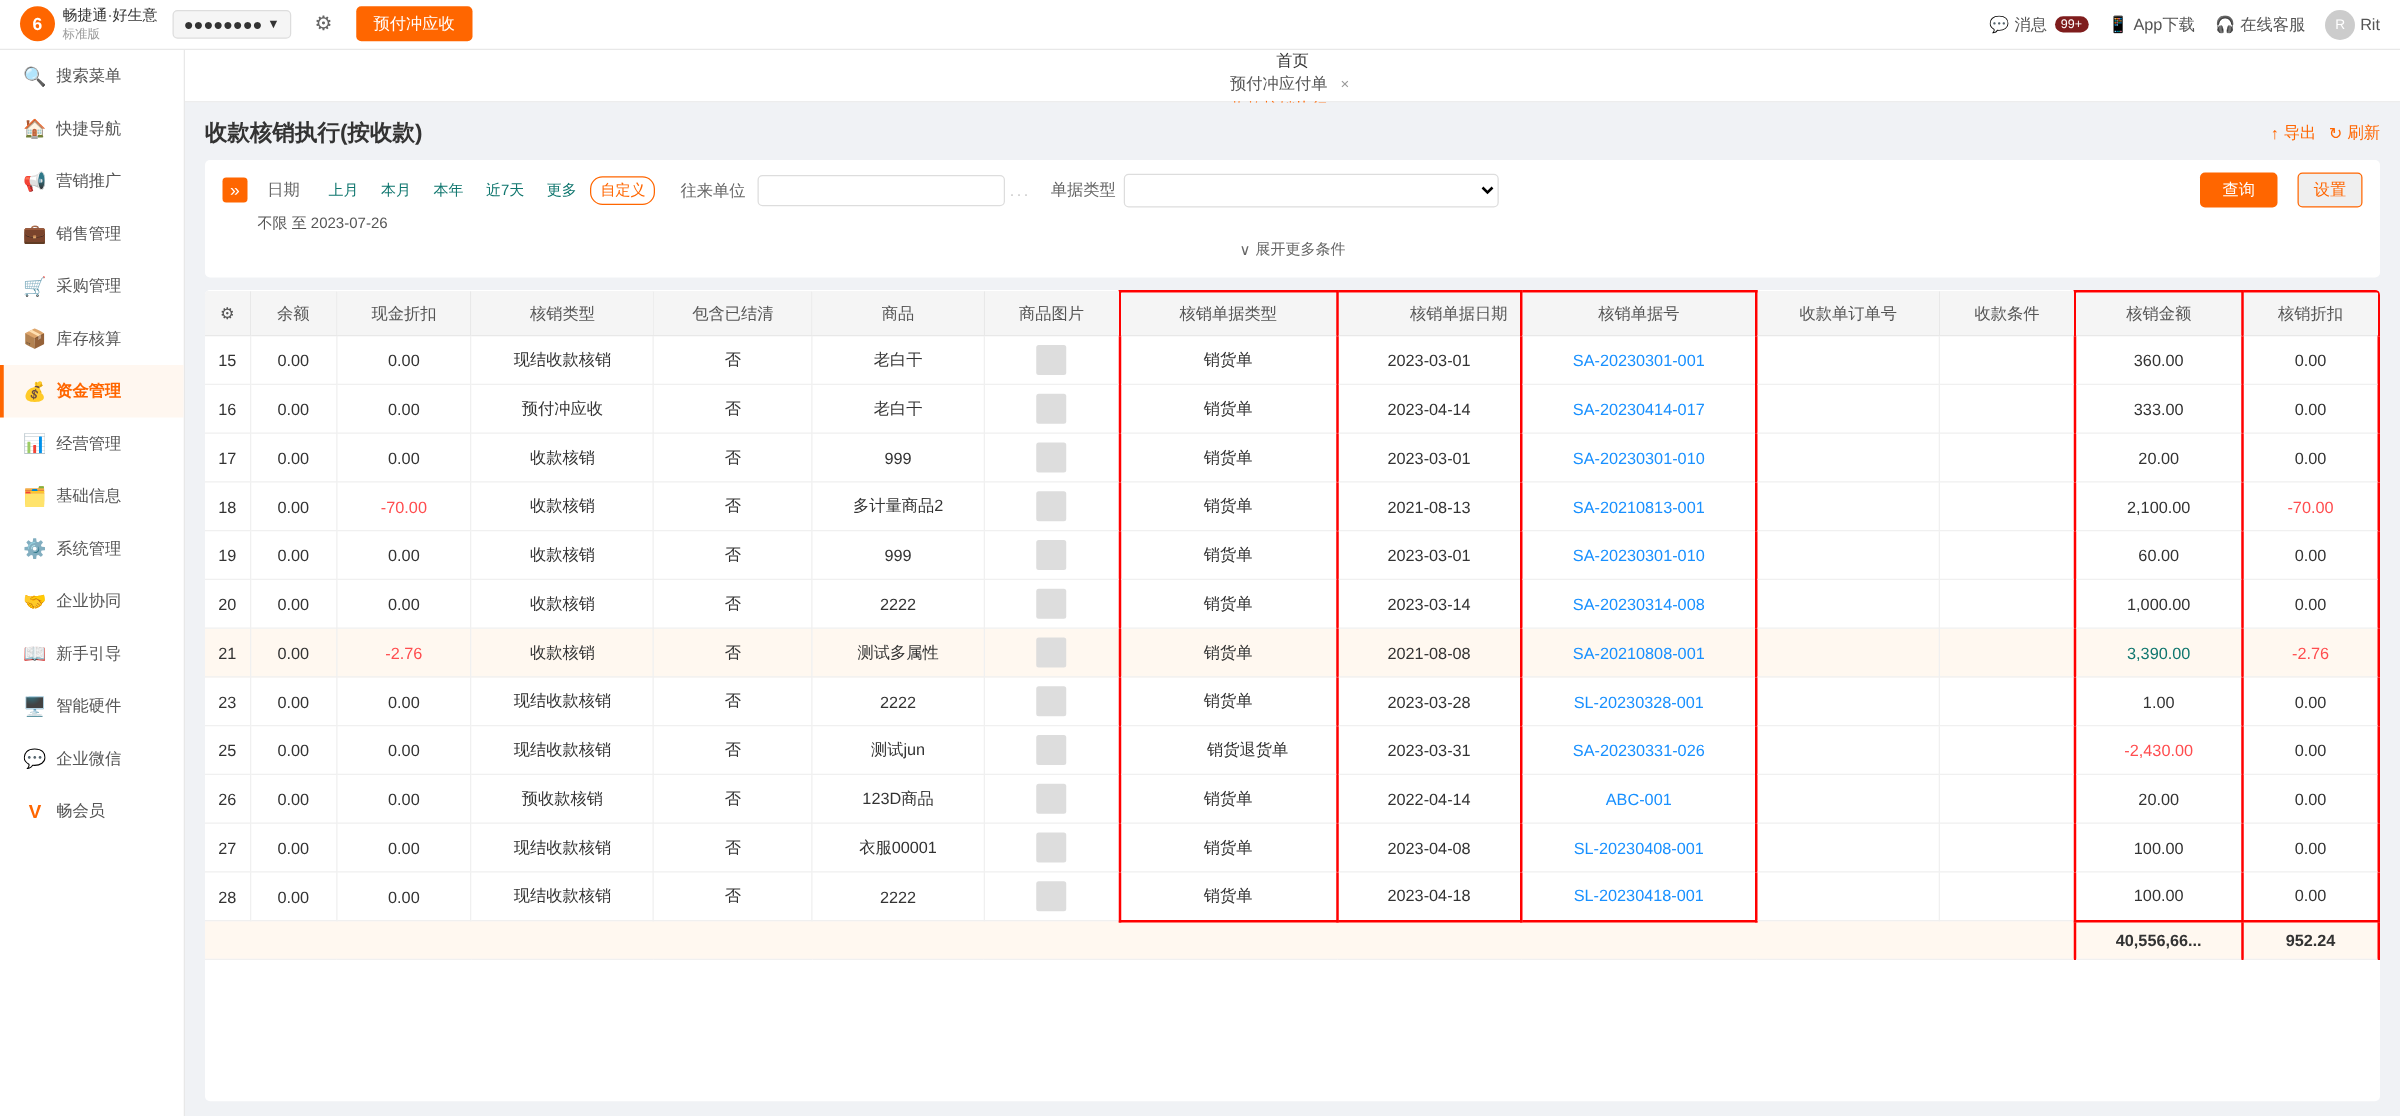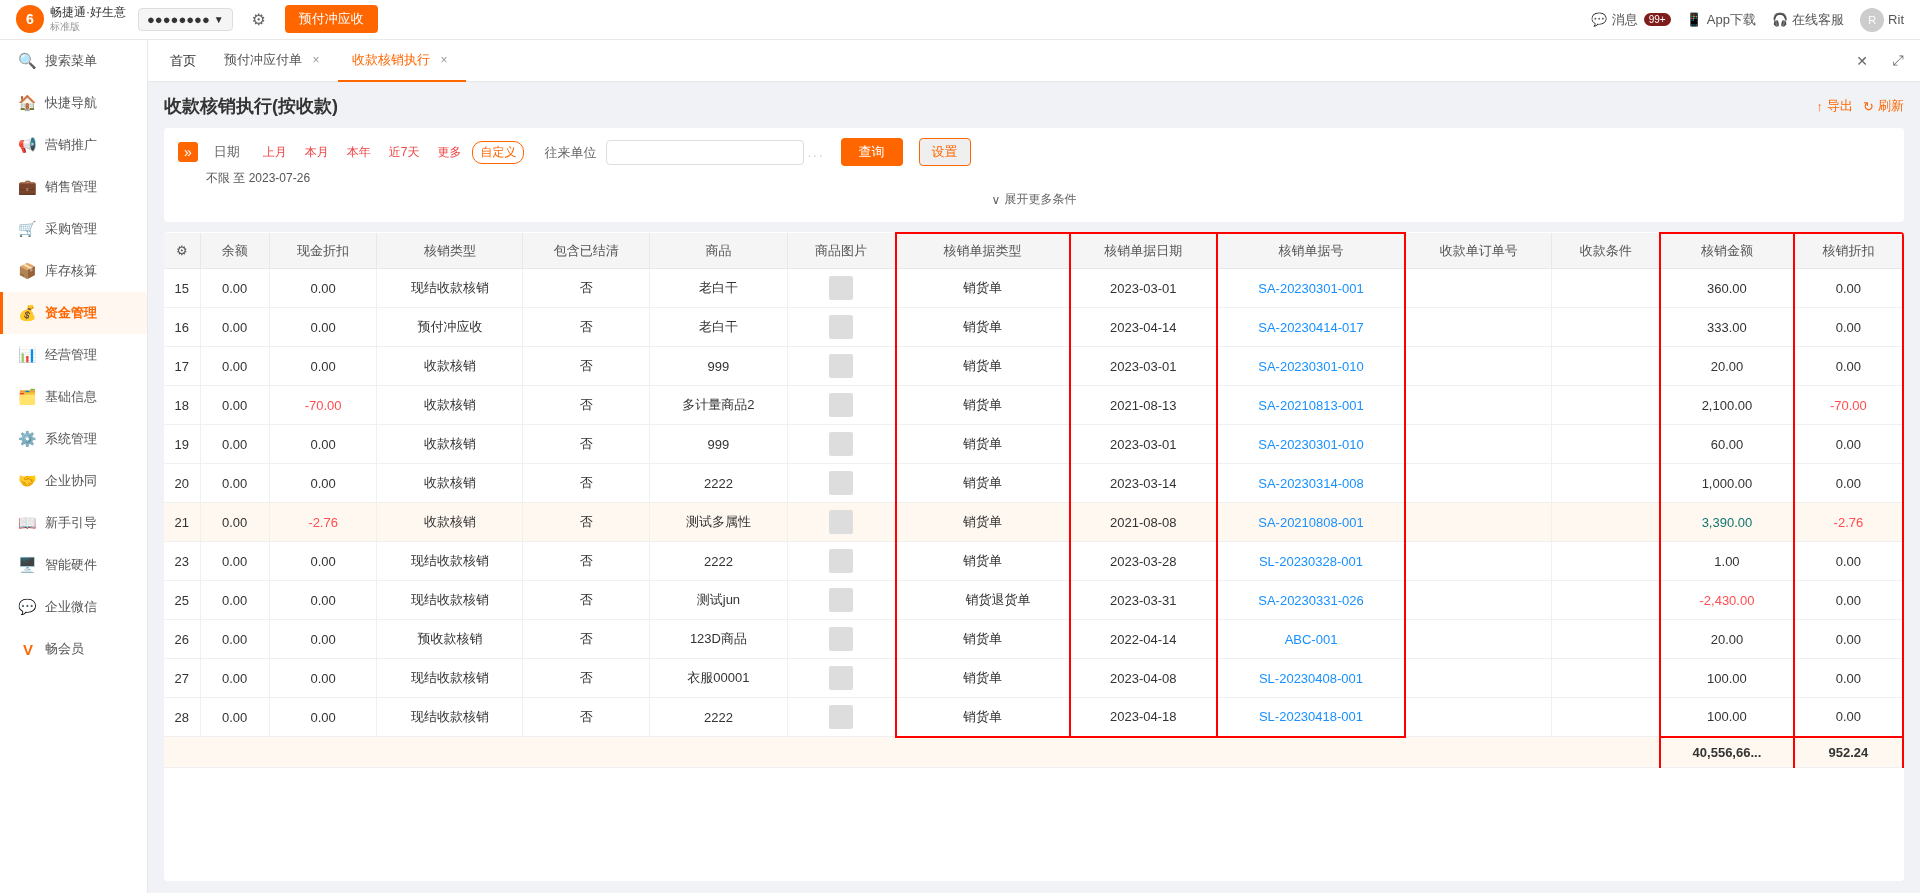--- a/index.html
+++ b/index.html
@@ -26,21 +26,21 @@
     
     .sidebar { width: 148px; background: #fff; border-right: 1px solid #e8e8e8; display: flex; flex-direction: column; overflow-y: auto; }
     .sidebar-item { display: flex; align-items: center; gap: 8px; padding: 12px 16px; cursor: pointer; color: #555; font-size: 13px; border-left: 3px solid transparent; }
     .sidebar-item.active { background: #fff7f0; color: #ff6600; border-left-color: #ff6600; font-weight: bold; }
     .sidebar-icon { width: 18px; height: 18px; display: flex; align-items: center; justify-content: center; font-size: 15px; }
 
     
     .main { flex: 1; display: flex; flex-direction: column; overflow: hidden; }
 
     
-    .tab-bar { background: #fff; border-bottom: 1px solid #e8e8e8; display: flex; align-items: center; padding: 0 8px; height: 42px; }
+    .tab-bar { background: #fff; border-bottom: 1px solid #e8e8e8; display: flex; align-items: center; padding: 0 8px; height: 42px; flex-direction: column; }
     .tab-item { display: flex; align-items: center; gap: 6px; padding: 0 14px; height: 42px; cursor: pointer; font-size: 13px; color: #555; border-bottom: 2px solid transparent; white-space: nowrap; }
     .tab-item.active { color: #ff6600; border-bottom-color: #ff6600; font-weight: 500; }
     .tab-home { color: #333; font-size: 13px; padding: 0 14px; height: 42px; display: flex; align-items: center; cursor: pointer; }
     .tab-close { width: 16px; height: 16px; display: flex; align-items: center; justify-content: center; border-radius: 50%; color: #999; font-size: 12px; }
     .tab-bar-actions { margin-left: auto; display: flex; gap: 8px; }
     .tab-bar-btn { width: 28px; height: 28px; display: flex; align-items: center; justify-content: center; cursor: pointer; color: #666; font-size: 14px; }
 
     
     .page-content { flex: 1; overflow: hidden; display: flex; flex-direction: column; padding: 12px 16px; background: #f0f2f5; }
 
@@ -48,21 +48,21 @@
     .page-header { display: flex; align-items: center; justify-content: space-between; margin-bottom: 10px; }
     .page-title { font-size: 18px; font-weight: bold; color: #333; }
     .page-actions { display: flex; gap: 10px; }
     .action-btn { display: flex; align-items: center; gap: 4px; color: #ff6600; cursor: pointer; font-size: 13px; background: none; border: none; }
 
     
     .filter-bar { background: #fff; border-radius: 4px; padding: 10px 14px; margin-bottom: 10px; }
     .filter-row { display: flex; align-items: center; gap: 16px; flex-wrap: wrap; }
     .filter-label { color: #666; font-size: 13px; white-space: nowrap; }
     .filter-dates { display: flex; gap: 4px; align-items: center; }
-    .date-btn { padding: 2px 7px; border-radius: 3px; cursor: pointer; font-size: 12px; color: #ef4444; background: none; border: none; }
+    .date-btn { padding: 2px 7px; border-radius: 3px; cursor: pointer; font-size: 12px; color: #0f766e; background: none; border: none; }
     .date-btn.active { background: #fff; border: 1px solid #ff6600; color: #ff6600; border-radius: 10px; }
     .filter-input { border: 1px solid #ddd; border-radius: 4px; padding: 4px 10px; font-size: 13px; min-width: 160px; }
     .filter-dots { color: #ccc; letter-spacing: 2px; }
     .filter-select { border: 1px solid #ddd; border-radius: 4px; padding: 4px 10px; font-size: 13px; min-width: 160px; background: #fff; }
     .query-btn { background: #ff6600; color: #fff; border: none; border-radius: 4px; padding: 5px 18px; cursor: pointer; font-size: 13px; }
     .settings-link { color: #ff6600; font-size: 13px; cursor: pointer; border: 1px solid #ff6600; border-radius: 4px; padding: 4px 12px; }
     .expand-bar { display: flex; align-items: center; justify-content: center; padding: 4px; color: #666; font-size: 12px; cursor: pointer; gap: 4px; }
 
     
     .table-container { background: #fff; border-radius: 4px; flex: 1; overflow: auto; position: relative; }
@@ -231,20 +231,26 @@
             <button class="date-btn">本年</button>
             <button class="date-btn">近7天</button>
             <button class="date-btn">更多</button>
             <button class="date-btn active">自定义</button>
           </div>
           <div style="margin-left:4px;">
             <span class="filter-label">往来单位</span>
             <input class="filter-input" style="margin-left: 6px;">
             <span class="filter-dots">...</span>
           </div>
+          <div style="display:flex;align-items:center;gap:6px;flex:1;">
+            <span class="filter-label">单据类型</span>
+            <select class="filter-select" style="flex:1;max-width:300px;">
+              <option></option>
+            </select>
+          </div>
           <button class="query-btn">查询</button>
           <button class="settings-link">设置</button>
         </div>
         <div style="margin-top:4px;padding-left:28px;">
           <span style="color:#555;font-size:12px;">不限 至 2023-07-26</span>
         </div>
         <div class="expand-bar">
           <span>∨</span>
           <span>展开更多条件</span>
         </div>
@@ -255,21 +261,21 @@
           <thead>
             <tr>
               <th style="width:36px;">⚙</th>
               <th>余额</th>
               <th>现金折扣</th>
               <th>核销类型</th>
               <th>包含已结清</th>
               <th>商品</th>
               <th>商品图片</th>
               <th style="border-left: 2px solid #ff0000; border-top: 2px solid #ff0000; border-right: 2px solid #ff0000;">核销单据类型</th>
-              <th style="border-left: 2px solid #ff0000; border-top: 2px solid #ff0000; border-right: 2px solid #ff0000;">核销单据日期</th>
+              <th style="border-left: 2px solid #ff0000; border-top: 2px solid #ff0000; border-right: 2px solid #ff0000; text-align: right;">核销单据日期</th>
               <th style="border-left: 2px solid #ff0000; border-top: 2px solid #ff0000; border-right: 2px solid #ff0000;">核销单据号</th>
               <th>收款单订单号</th>
               <th>收款条件</th>
               <th style="border-left: 2px solid #ff0000; border-top: 2px solid #ff0000; border-right: 2px solid #ff0000;">核销金额</th>
               <th style="border-left: 2px solid #ff0000; border-top: 2px solid #ff0000; border-right: 2px solid #ff0000;">核销折扣</th>
             </tr>
           </thead>
           <tbody id="table-body">
           <tr>
     <td>15</td>

